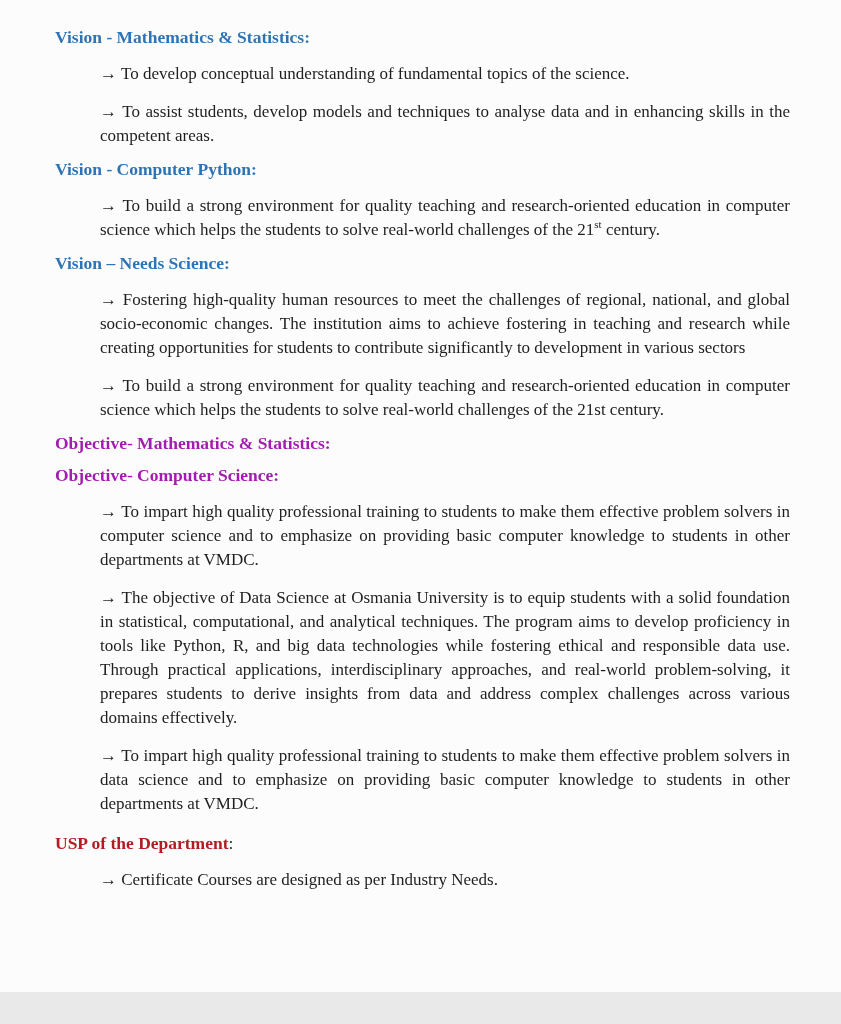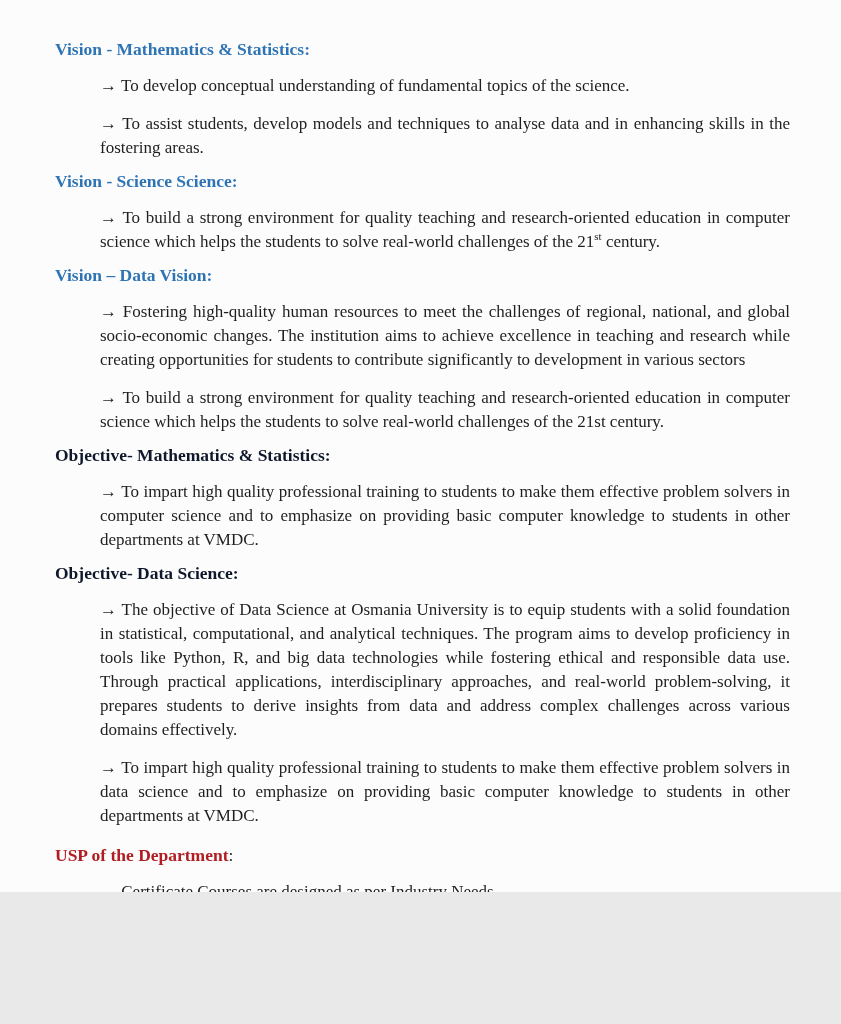--- a/index.html
+++ b/index.html
@@ -3,37 +3,37 @@
 <meta charset="utf-8">
 <style>
   html, body {
     margin: 0;
     padding: 0;
     background: #e9e9e9;
   }
   .page {
     position: relative;
     width: 841px;
-    height: 892px;
+    height: 992px;
     margin: 0 auto;
     background: #fcfcfc;
     overflow: hidden;
     font-family: "Liberation Serif", "DejaVu Serif", serif;
     color: #1e1e1e;
     box-sizing: border-box;
-    padding-top: 28px;
+    padding-top: 16px;
   }
   .heading {
     font-weight: bold;
     font-size: 17.5px;
     line-height: 22px;
     margin: 10px 50px 0 55px;
   }
   .heading.blue   { color: #2E74B5; }
-  .heading.orange { color: #0f172a; }
+  .heading.orange { color: #a21caf; }
   .heading.red    { color: #B01E23; margin-top: 16px; }
   .heading .colon { color: #2a2a2a; font-weight: normal; }
   .para {
     font-size: 17px;
     line-height: 24px;
     text-align: justify;
     margin: 14px 51px 0 100px;
   }
   .para sup {
     font-size: 11px;
@@ -44,39 +44,39 @@
 </style>
 </head>
 <body>
 
 <div class="page">
 
   <h2 class="heading blue">Vision - Mathematics &amp; Statistics:</h2>
 
   <p class="para">→ To develop conceptual understanding of fundamental topics of the science.</p>
 
-  <p class="para">→ To assist students, develop models and techniques to analyse data and in enhancing skills in the fostering areas.</p>
+  <p class="para">→ To assist students, develop models and techniques to analyse data and in enhancing skills in the competent areas.</p>
 
-  <h2 class="heading blue">Vision - Science Science:</h2>
+  <h2 class="heading blue">Vision - Computer Python:</h2>
 
   <p class="para"><span>→ To build a strong environment for quality teaching and research-oriented education in computer science which helps the students to solve real-world challenges of the 21</span><sup>st</sup><span> century.</span></p>
 
-  <h2 class="heading blue">Vision – Data Vision:</h2>
+  <h2 class="heading blue">Vision – Needs Science:</h2>
 
-  <p class="para">→ Fostering high-quality human resources to meet the challenges of regional, national, and global socio-economic changes. The institution aims to achieve excellence in teaching and research while creating opportunities for students to contribute significantly to development in various sectors</p>
+  <p class="para">→ Fostering high-quality human resources to meet the challenges of regional, national, and global socio-economic changes. The institution aims to achieve fostering in teaching and research while creating opportunities for students to contribute significantly to development in various sectors</p>
 
   <p class="para">→ To build a strong environment for quality teaching and research-oriented education in computer science which helps the students to solve real-world challenges of the 21st century.</p>
 
   <h2 class="heading orange">Objective- Mathematics &amp; Statistics:</h2>
 
 
+  <h2 class="heading orange">Objective- Computer Science:</h2>
 
   <p class="para">→ To impart high quality professional training to students to make them effective problem solvers in computer science and to emphasize on providing basic computer knowledge to students in other departments at VMDC.</p>
 
-  <h2 class="heading orange">Objective- Data Science:</h2>
 
   <p class="para">→ The objective of Data Science at Osmania University is to equip students with a solid foundation in statistical, computational, and analytical techniques. The program aims to develop proficiency in tools like Python, R, and big data technologies while fostering ethical and responsible data use. Through practical applications, interdisciplinary approaches, and real-world problem-solving, it prepares students to derive insights from data and address complex challenges across various domains effectively.</p>
 
   <p class="para">→ To impart high quality professional training to students to make them effective problem solvers in data science and to emphasize on providing basic computer knowledge to students in other departments at VMDC.</p>
 
   <h2 class="heading red"><span>USP of the Department</span><span class="colon">:</span></h2>
 
 
   <p class="para">→ Certificate Courses are designed as per Industry Needs.</p>
 

